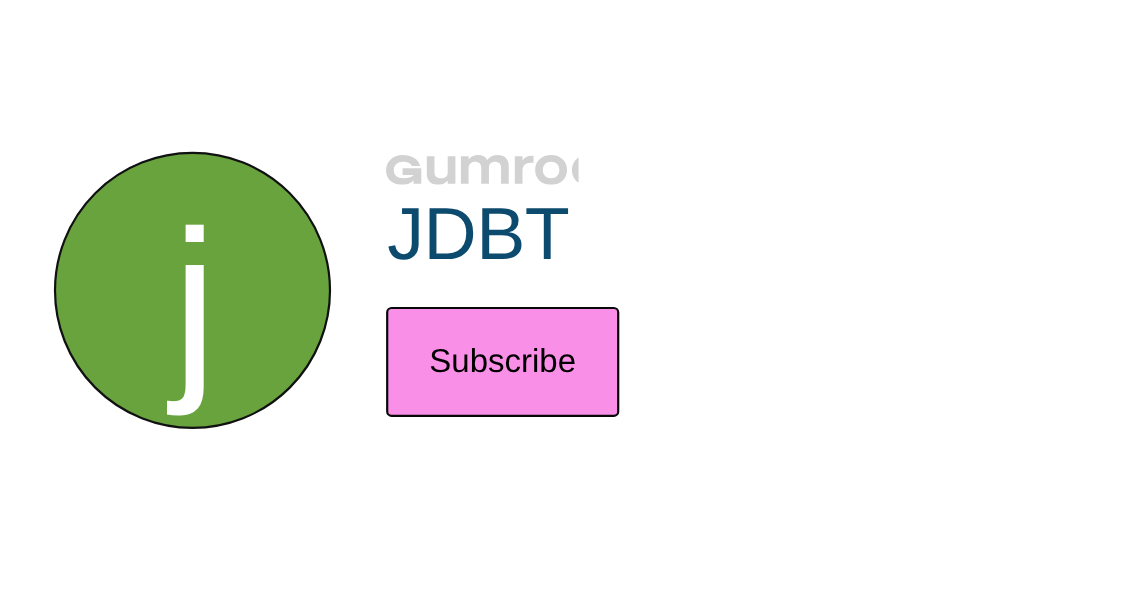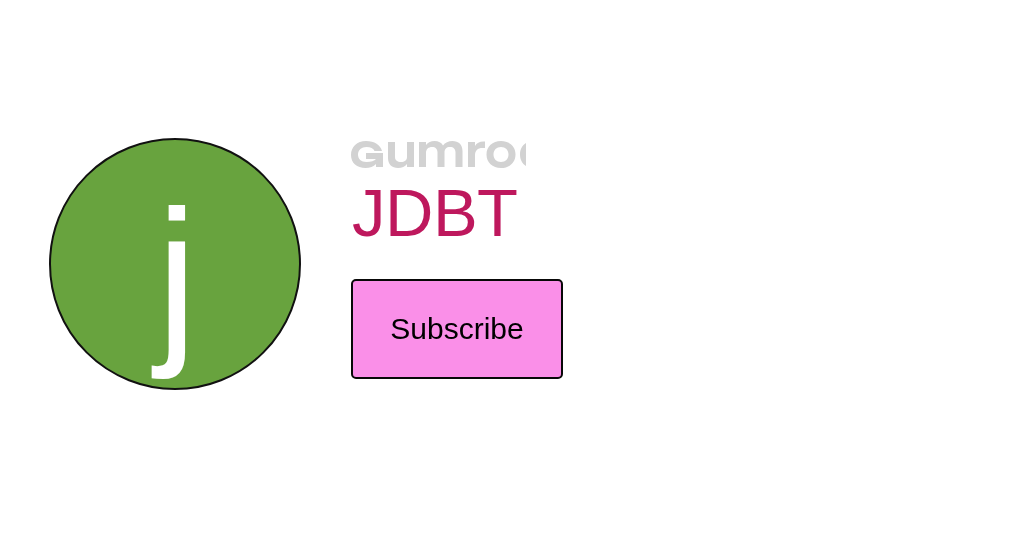--- a/index.html
+++ b/index.html
@@ -73,21 +73,21 @@
     height: 34px;
   }
   .brand-text {
     fill: #d2d2d2;
   }
 
   
   #creator-name {
     margin: 11px 0 0 2px;
     padding: 0;
-    color: #be185d;
+    color: #0c4a6e;
     font-family: "Liberation Sans", sans-serif;
     font-size: 67px;
     font-weight: 300;
     line-height: 1;
     letter-spacing: -0.5px;
     white-space: nowrap;
   }
 
   
   #subscribe-button {

